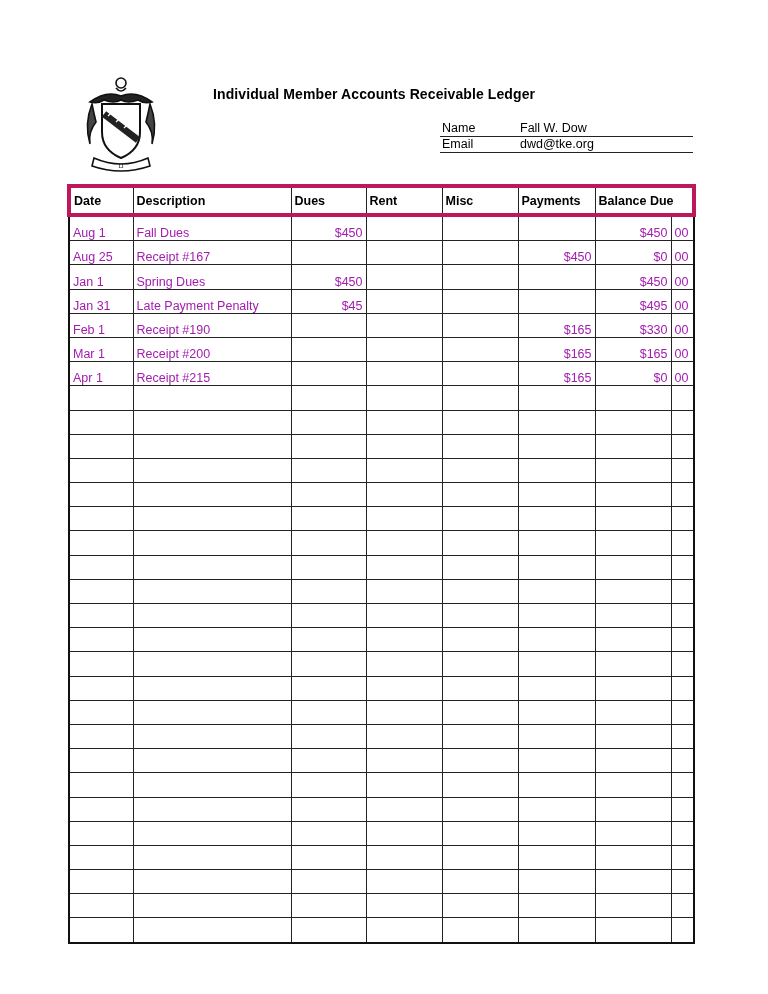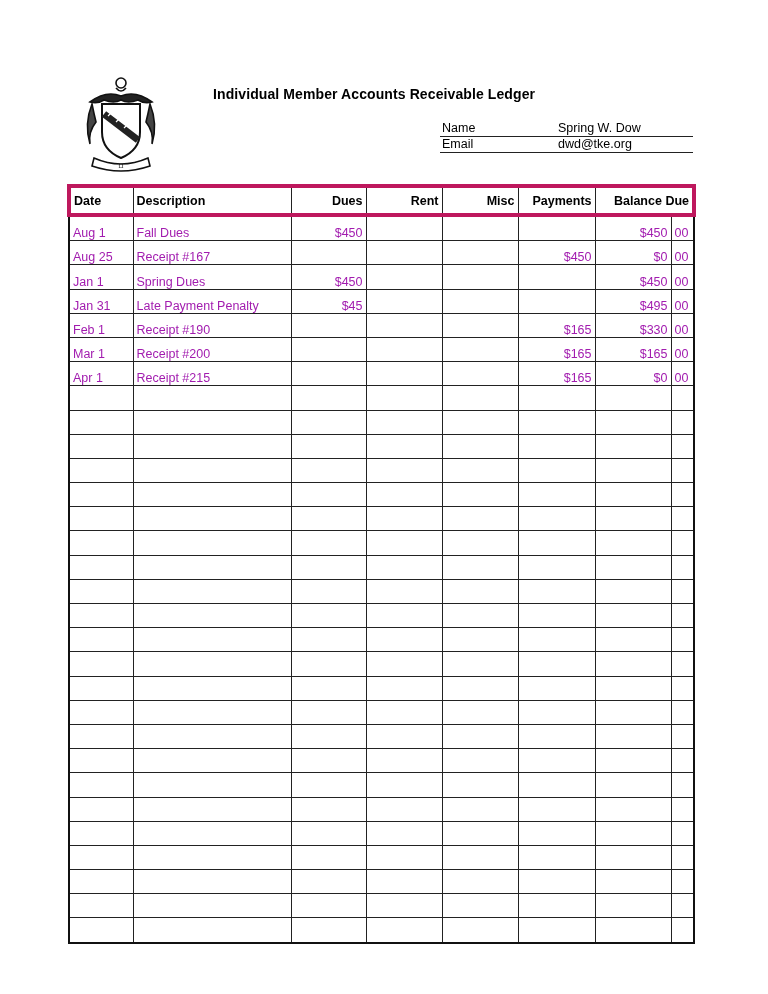--- a/index.html
+++ b/index.html
@@ -1,30 +1,30 @@
 <!DOCTYPE html>
 <html><head>
 <meta charset="utf-8">
 <style>
   html, body { margin:0; padding:0; background:#ffffff; }
   body { width:768px; height:994px; position:relative; overflow:hidden;
          font-family:"Liberation Sans", sans-serif; color:#000; }
   .logo { position:absolute; left:78px; top:74px; width:86px; height:100px; }
   .title { position:absolute; left:213px; top:86px; font-size:14px; font-weight:bold; letter-spacing:0.1px; white-space:nowrap; }
   .info { position:absolute; left:440px; top:121px; width:253px; }
-  .info-row { display:flex; height:15px; border-bottom:1.5px solid #222; font-size:12.5px; line-height:15px;gap:38px; }
+  .info-row { display:flex; height:15px; border-bottom:1.5px solid #222; font-size:12.5px; line-height:15px; }
   .info-label { width:78px; padding-left:2px; }
   .info-value { flex:1; }
   table.ledger { position:absolute; left:67px; top:184px; border-collapse:collapse; table-layout:fixed; }
   table.ledger th, table.ledger td { border:1.3px solid #222; padding:0 3px; height:23.2px; font-size:12.5px; overflow:hidden; white-space:nowrap; }
   table.ledger th { font-weight:bold; height:25px; }
   table.ledger thead tr { border:4px solid #be185d; }
   table.ledger { border:2px solid #111; }
   th.left, td.left { text-align:left; }
-  th.center { text-align:right; }
+  th.center { text-align:left; }
   td.right { text-align:right; }
   td.filled { color:#a21caf; vertical-align:bottom; padding-bottom:2px; }
   td.cents { padding:0 2px;border-radius:9px; }
 </style>
 </head>
 <body>
 
 <div class="logo">
   <svg viewBox="0 0 86 100" width="86" height="100">
     <g fill="none" stroke="#111" stroke-width="1.6">
@@ -40,21 +40,21 @@
       <text x="43" y="94" font-size="6" text-anchor="middle" fill="#111" stroke="none" font-family="DejaVu Serif, serif">Ω</text>
     </g>
   </svg>
 </div>
 
 <div class="title">Individual Member Accounts Receivable Ledger</div>
 
 <div class="info">
   <div class="info-row">
     <span class="info-label">Name</span>
-    <span class="info-value">Spring W. Dow</span>
+    <span class="info-value">Fall W. Dow</span>
   </div>
   <div class="info-row">
     <span class="info-label">Email</span>
     <span class="info-value">dwd@tke.org</span>
   </div>
 </div>
 
 <table class="ledger">
   <colgroup>
     <col style="width:64px">

